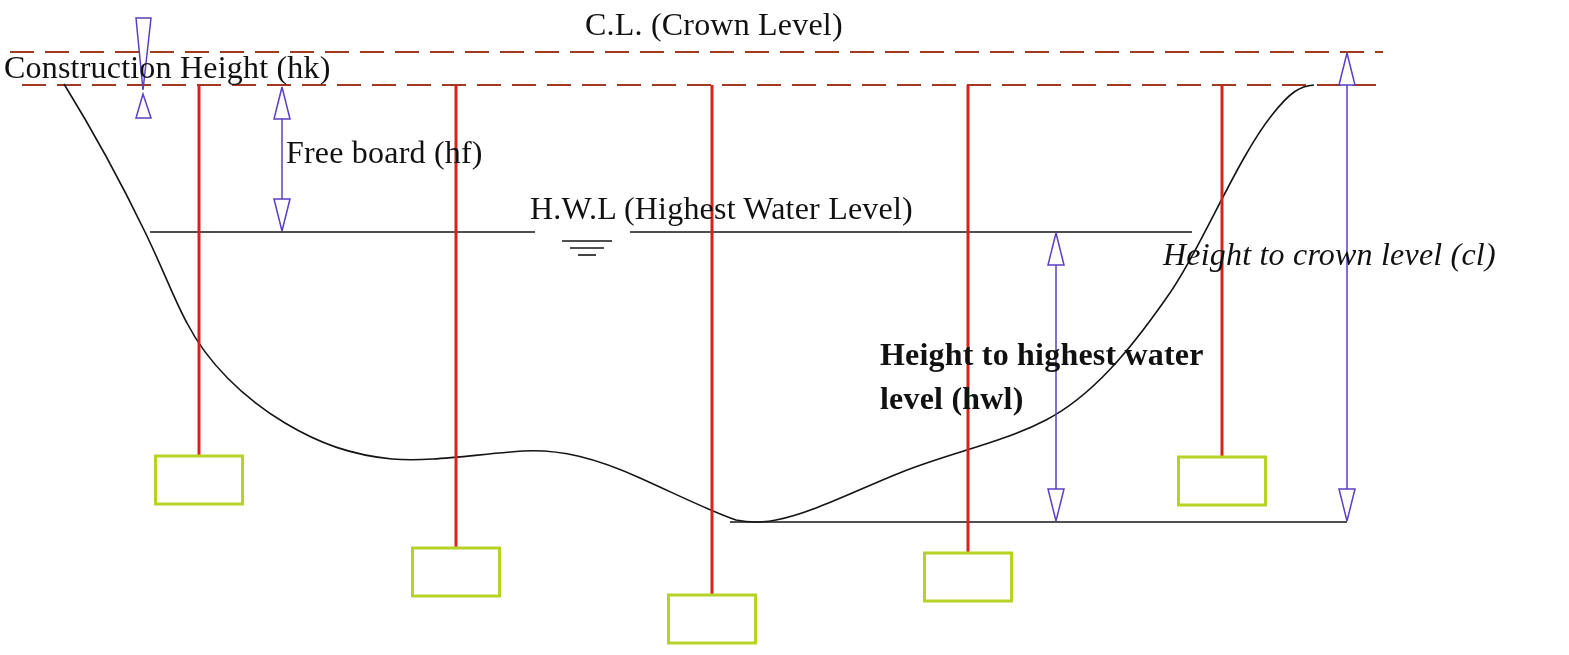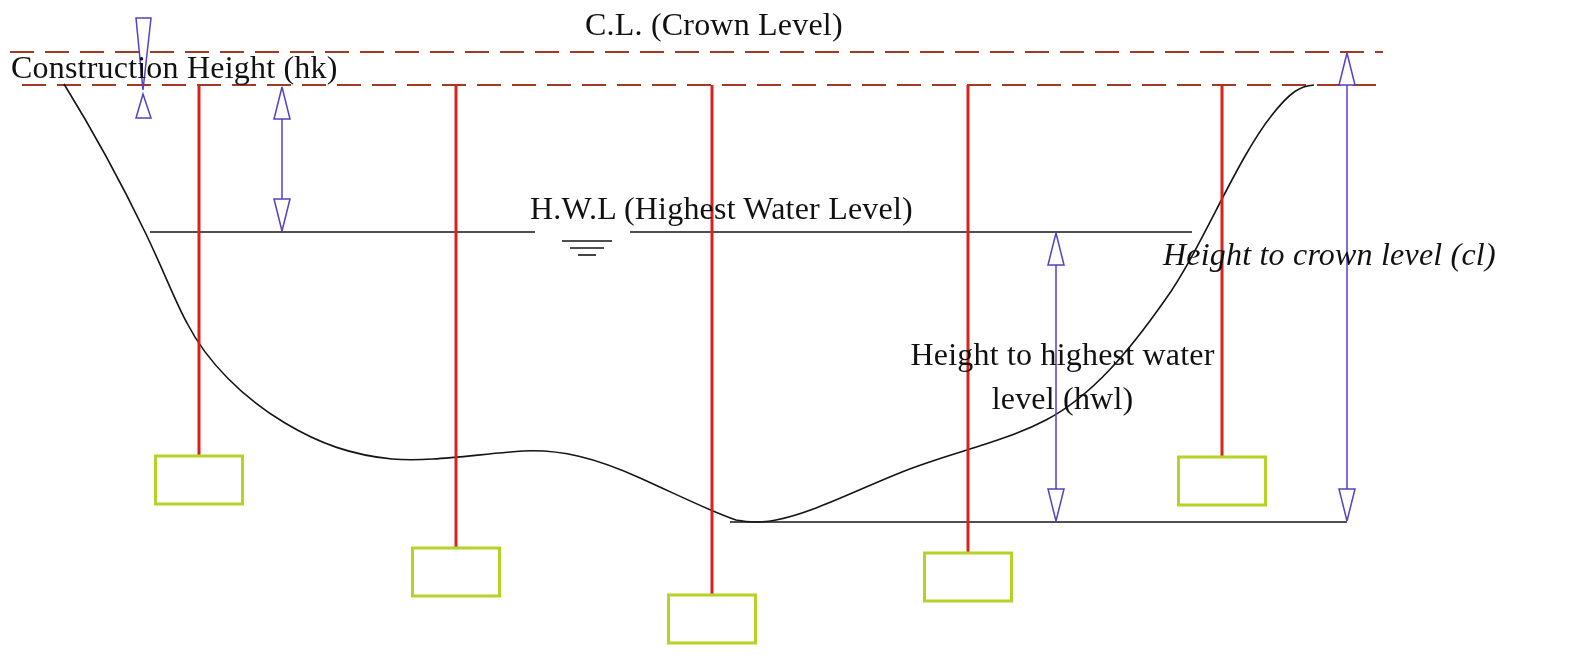--- a/index.html
+++ b/index.html
@@ -12,21 +12,21 @@
   }
   .stage svg{position:absolute;left:0;top:0;}
   .lbl{
     position:absolute;
     color:#111;
     font-size:32px;
     line-height:1.05;
     white-space:nowrap;
     letter-spacing:0.2px;
   }
-  .lbl-center{text-align:center;white-space:normal;line-height:44px;}
+  .lbl-center{text-align:left;white-space:normal;line-height:44px;font-weight:bold;}
 </style>
 </head>
 <body>
 
 <div class="stage">
 
   <svg width="1569" height="655" viewBox="0 0 1569 655">
 
     <g>
       <line x1="10" y1="52" x2="1383" y2="52" stroke-width="2" stroke-dasharray="24 11" stroke="#a03a22"></line>
@@ -99,22 +99,23 @@
 
     <g>
       <line x1="1347" y1="54" x2="1347" y2="520" stroke-width="1.5" stroke="#5b3fc0"></line>
       <polygon points="1347,53 1339,85 1355,85" fill="#ffffff" stroke-width="1.5" stroke="#5b3fc0"></polygon>
       <polygon points="1347,521 1339,489 1355,489" fill="#ffffff" stroke-width="1.5" stroke="#5b3fc0"></polygon>
     </g>
   </svg>
 
   <div class="lbl" style="left:585px;top:8px;">C.L. (Crown Level)</div>
 
-  <div class="lbl" style="left:11px;top:51px;">Construction Height (hk)</div>
+  <div class="lbl" style="left:4px;top:51px;">Construction Height (hk)</div>
 
+  <div class="lbl" style="left:286px;top:136px;">Free board (hf)</div>
 
   <div class="lbl" style="left:497px;top:192px;margin-left:33px;">H.W.L (Highest Water Level)</div>
 
   <div class="lbl lbl-center" style="left:880px;top:332px;width:365px;">
     <div>Height to highest water</div>
     <div>level (hwl)</div>
   </div>
 
   <div class="lbl" style="left:1163px;top:238px;font-style:italic;">Height to crown level (cl)</div>
 

